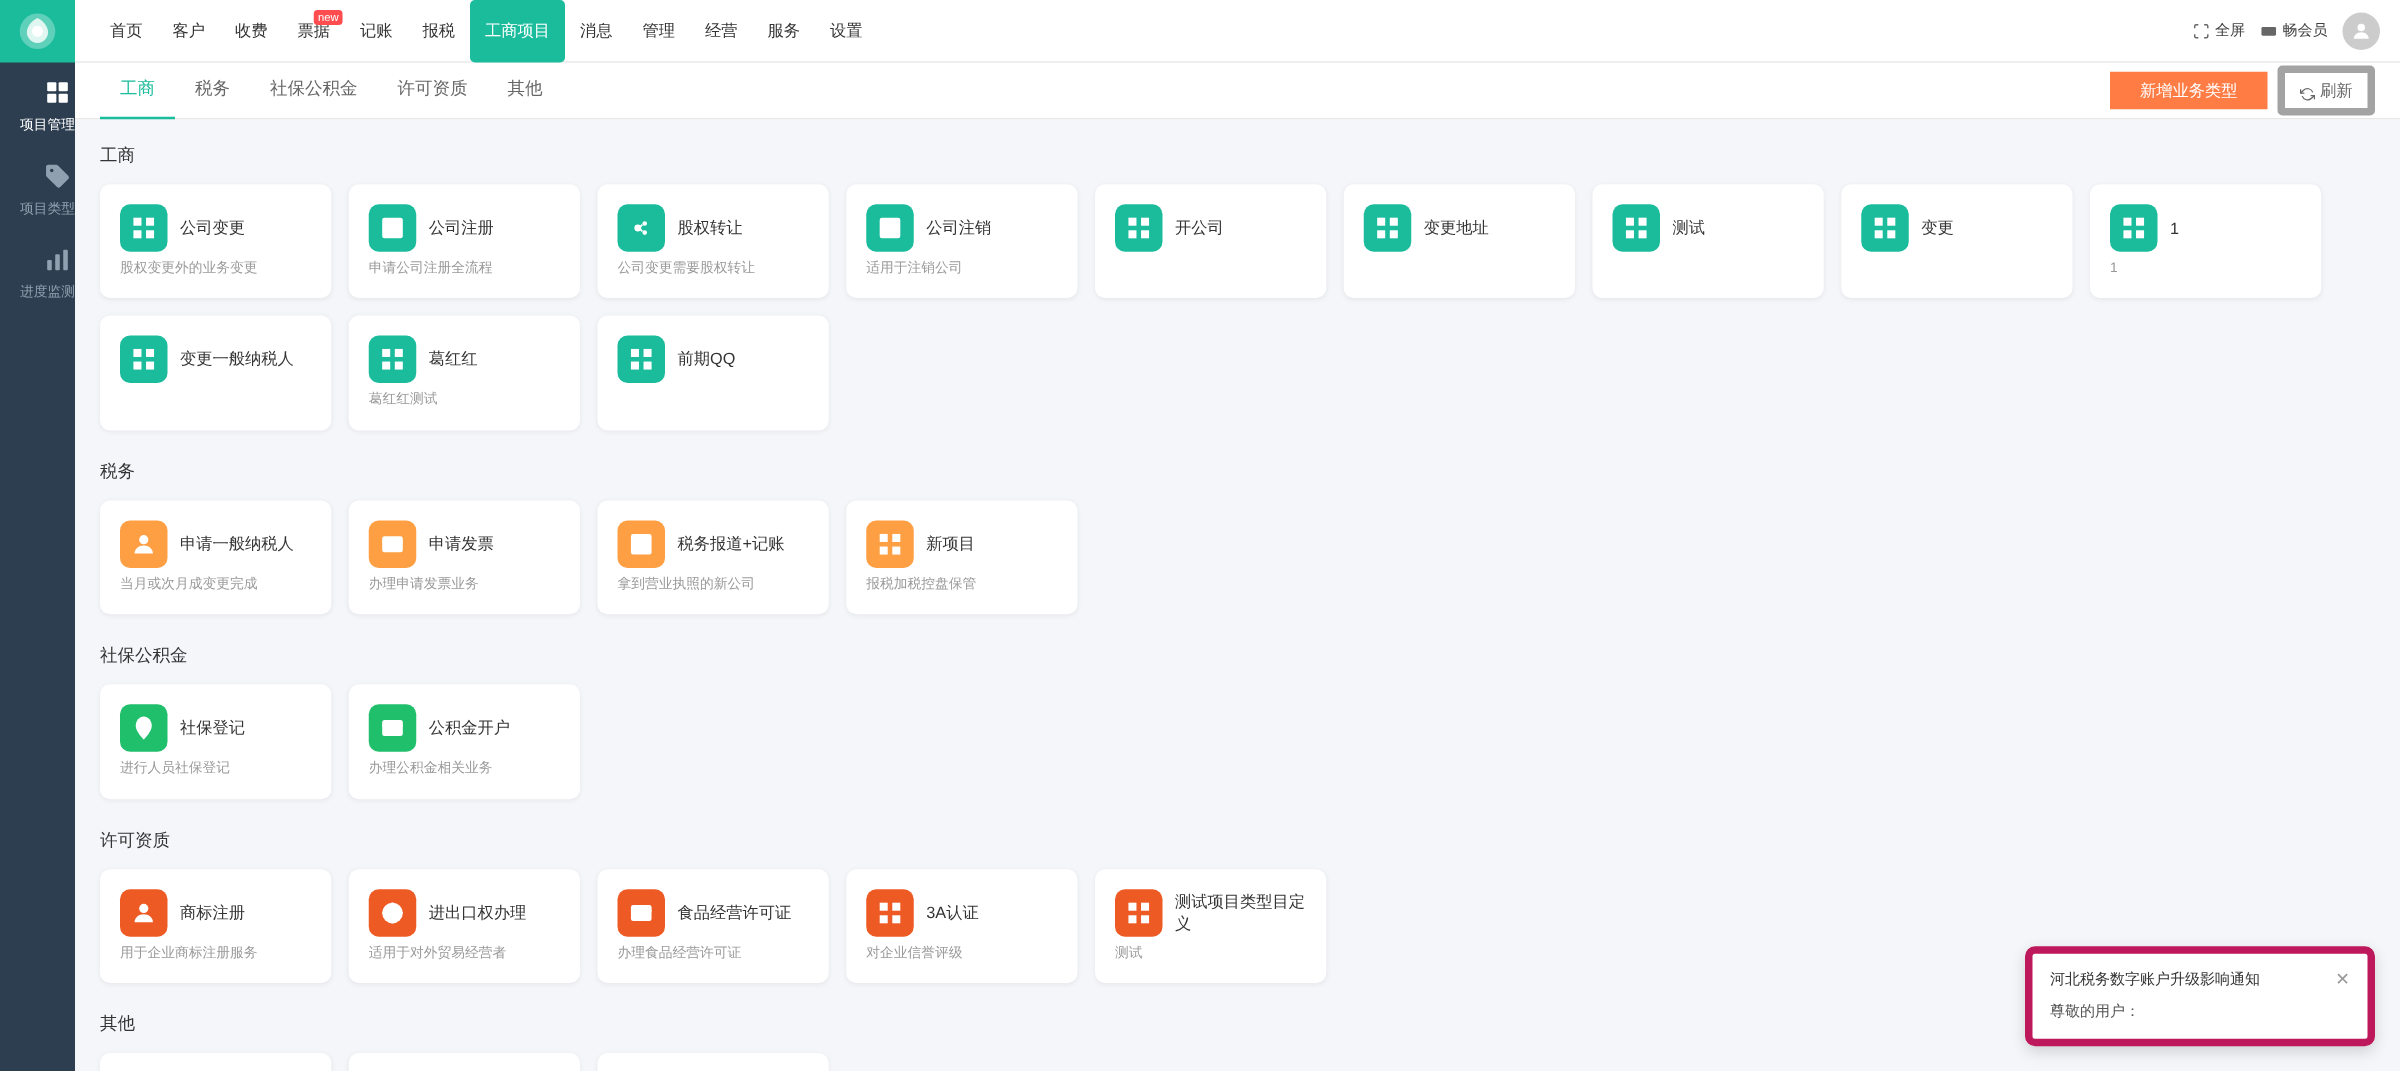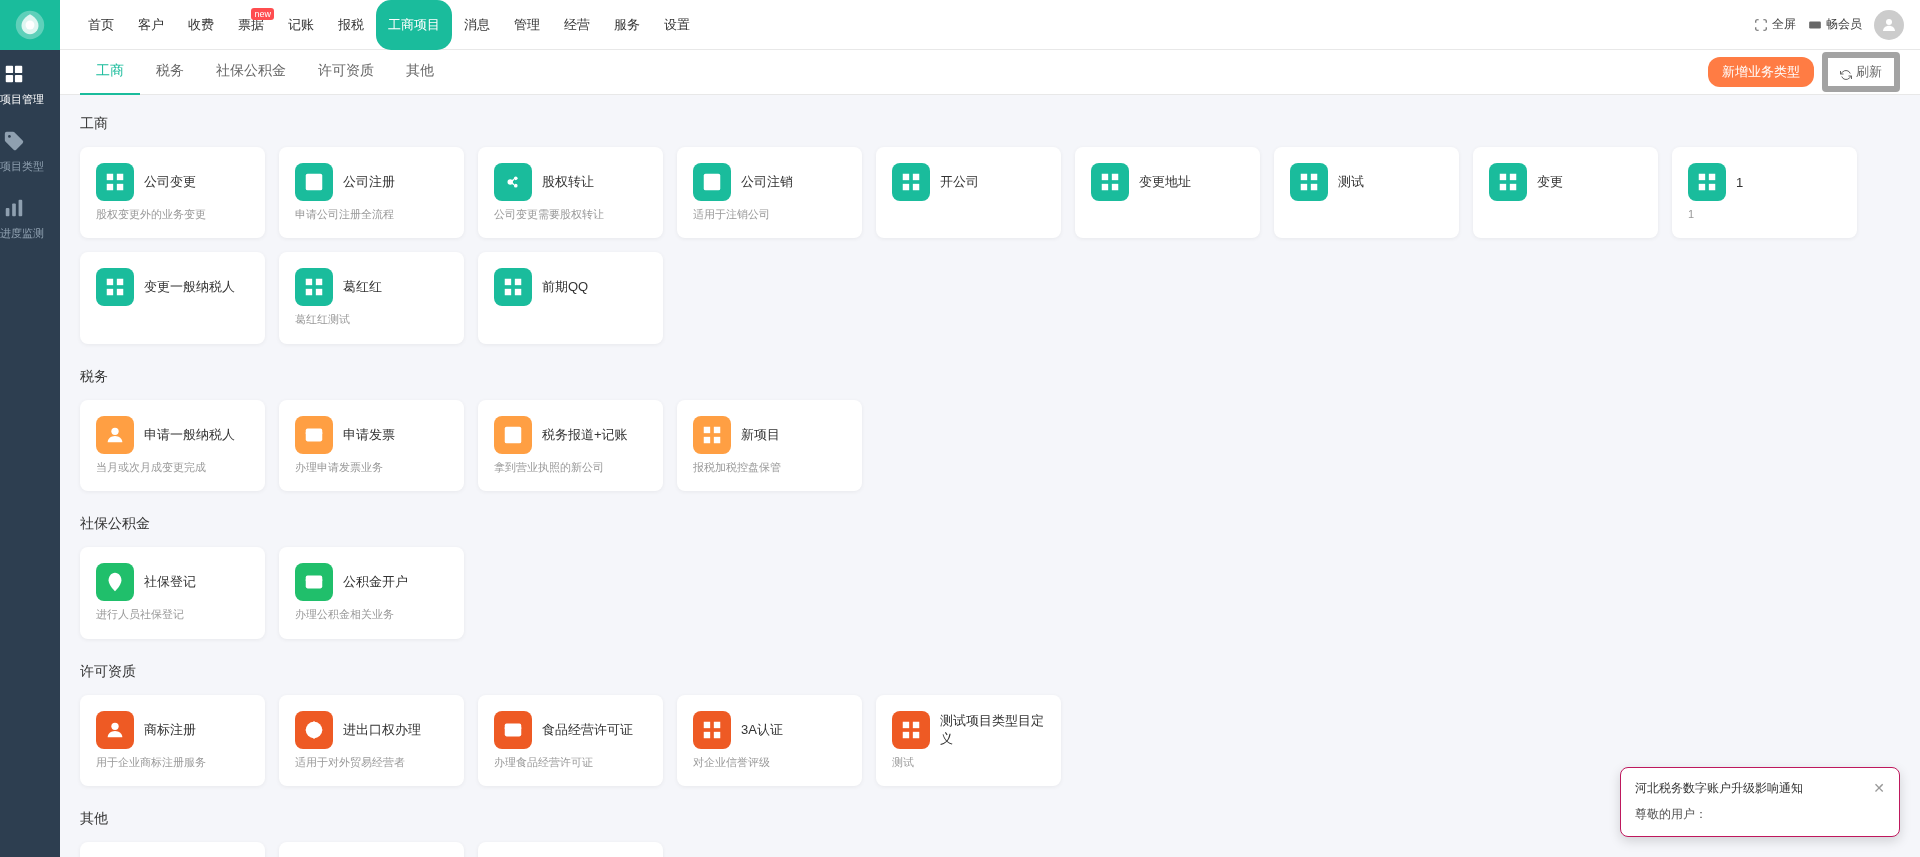--- a/index.html
+++ b/index.html
@@ -24,21 +24,21 @@
       align-items: center;
       justify-content: center;
       cursor: pointer;
     }
     .sidebar-logo svg { width: 32px; height: 32px; }
     .sidebar-item {
       width: 60px;
       padding: 10px 0;
       display: flex;
       flex-direction: column;
-      align-items: flex-start;
+      align-items: flex-end;
       color: #8fa0b0;
       cursor: pointer;
       font-size: 11px;
       gap: 4px;
     }
     .sidebar-item .icon-circle {
       width: 28px;
       height: 28px;
       display: flex;
       align-items: center;
@@ -68,21 +68,21 @@
       display: flex;
       align-items: center;
       color: #333;
       cursor: pointer;
       font-size: 13px;
       position: relative;
     }
     .topnav-item.active {
       background: #1abc9c;
       color: #fff;
-      border-radius: 15px;
+      border-radius: 4px;
     }
     .badge-new {
       position: absolute;
       top: 8px;
       right: 2px;
       background: #ff4d4f;
       color: #fff;
       font-size: 9px;
       padding: 1px 3px;
       border-radius: 3px;
@@ -147,22 +147,22 @@
     .tab-bar-right {
       margin-left: auto;
       display: flex;
       align-items: center;
       gap: 8px;
     }
     .btn-new-type {
       background: #ff7c44;
       color: #fff;
       border: none;
-      padding: 6px 14px;
-      border-radius: 12px;
+      padding: 6px 24px;
+      border-radius: 0;
       cursor: pointer;
       font-size: 13px;
     }
     .btn-refresh {
       background: none;
       border: 6px solid #a3a3a3;
       padding: 5px 12px;
       border-radius: 4px;
       cursor: pointer;
       color: #666;
@@ -230,21 +230,21 @@
       line-height: 1.4;
     }
 
     
     .notification-popup {
       position: fixed;
       bottom: 20px;
       right: 20px;
       width: 280px;
       background: #fff;
-      border: 1px solid #be185d;
+      border: 6px solid #be185d;
       border-radius: 8px;
       box-shadow: 0 4px 12px rgba(0,0,0,0.15);
       padding: 12px 14px;
       font-size: 12px;
     }
     .notification-header {
       display: flex;
       justify-content: space-between;
       align-items: center;
       margin-bottom: 8px;

